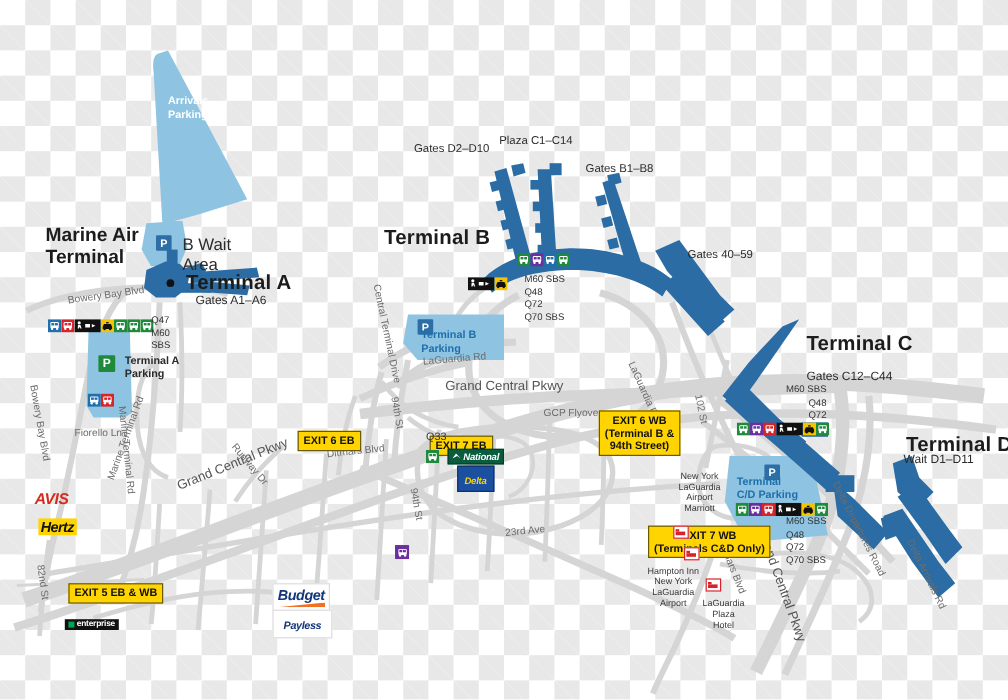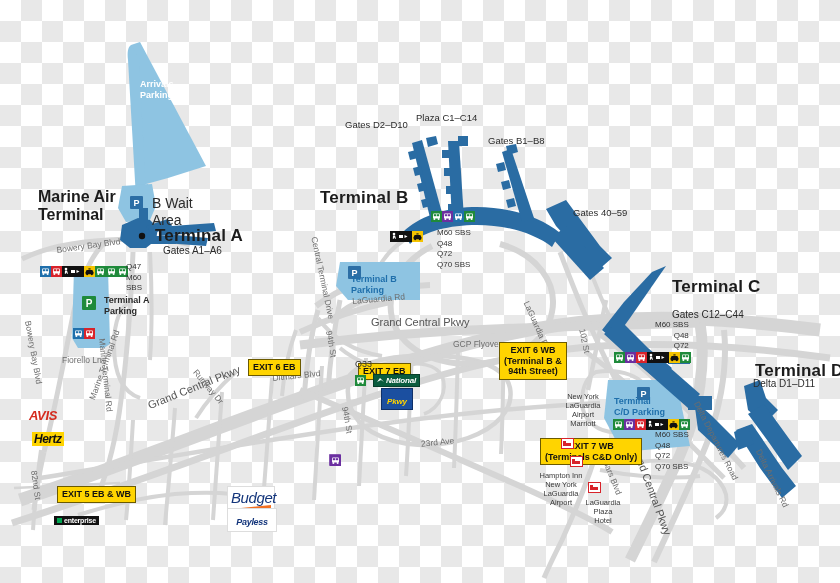--- a/index.html
+++ b/index.html
@@ -37,21 +37,21 @@
   .pk{position:absolute;background:#1f8a3b;color:#fff;font-weight:700;
       font-size:10px;display:flex;align-items:center;justify-content:center;
       width:14px;height:14px;border-radius:1px;}
   .pkblue{background:#2c6ea5;}
   
   .logo{position:absolute;}
   .avis{font-size:13px;font-weight:700;color:#d52b1e;font-style:italic;letter-spacing:-.3px;}
   .hertz{font-size:12px;font-weight:700;color:#111;font-style:italic;background:#FFD400;
          padding:0 2px;letter-spacing:-.5px;}
   .budget{background:#fff;border:1px solid #ddd;padding:2px 3px 3px 3px;text-align:center;}
-  .budget .b1{font-size:15px;font-weight:400;color:#13357b;font-style:italic;letter-spacing:-.4px;display:block;}
+  .budget .b1{font-size:12px;font-weight:700;color:#13357b;font-style:italic;letter-spacing:-.4px;display:block;}
   .budget .bar{height:4px;background:#f36f21;margin-top:-1px;
                clip-path:polygon(0 100%,100% 0,100% 100%);}
   .payless{background:#fff;border:1px solid #ddd;padding:2px 4px;text-align:center;}
   .payless .p1{font-size:9px;font-weight:700;color:#13357b;font-style:italic;letter-spacing:-.3px;}
   .natl{background:#0a5c3e;border:1px solid #073f2b;padding:1px 3px;display:flex;align-items:center;gap:2px;}
   .natl span{font-size:8px;font-weight:700;color:#fff;font-style:italic;letter-spacing:-.2px;}
   .alamo{background:#1b4fa0;border:1px solid #0f3068;padding:1px 5px;}
   .alamo span{font-size:8px;font-weight:700;color:#FFD400;font-style:italic;letter-spacing:-.2px;}
   .enter{background:#111;padding:1px 3px;display:flex;align-items:center;gap:2px;}
   .enter .sq{width:5px;height:5px;background:#00a651;}
@@ -424,21 +424,21 @@
         <rect width="11" height="11" fill="#1f8a3b"></rect>
         <rect x="2" y="2.4" width="7" height="5" rx="1" fill="#fff"></rect>
         <rect x="2.8" y="3.2" width="2.4" height="2" fill="#1f8a3b"></rect>
         <rect x="5.8" y="3.2" width="2.4" height="2" fill="#1f8a3b"></rect>
         <circle cx="3.4" cy="8" r="1" fill="#fff"></circle>
         <circle cx="7.6" cy="8" r="1" fill="#fff"></circle>
       </svg>
 </div>
 
 <div class="lbl t-big" style="left:755px;top:361px;"><span>Terminal D</span></div>
-<div class="lbl t-gate2" style="left:753px;top:378px;"><span>Delta D1–D11</span></div>
+<div class="lbl t-gate2" style="left:753px;top:378px;"><span>Wait D1–D11</span></div>
 
 <div class="pk pkblue" style="left:637px;top:387px;width:13px;height:13px;font-size:9px;">P</div>
 <div class="lbl t-parkd" style="left:614px;top:396px;"><span>Terminal</span><br><span>C/D Parking</span></div>
 
 <div class="strip" style="left:613px;top:419px;">
   <svg class="ic" viewBox="0 0 11 11">
         <rect width="11" height="11" fill="#1f8a3b"></rect>
         <rect x="2" y="2.4" width="7" height="5" rx="1" fill="#fff"></rect>
         <rect x="2.8" y="3.2" width="2.4" height="2" fill="#1f8a3b"></rect>
         <rect x="5.8" y="3.2" width="2.4" height="2" fill="#1f8a3b"></rect>
@@ -530,21 +530,21 @@
         <circle cx="3.4" cy="8" r="1" fill="#fff"></circle>
         <circle cx="7.6" cy="8" r="1" fill="#fff"></circle>
       </svg>
 </div>
 <div class="logo natl" style="left:373px;top:374px;">
   <svg width="7" height="7" viewBox="0 0 7 7">
         <path d="M0 5 L3 1 L7 5 L4 3Z" fill="#fff"></path>
       </svg>
   <span>National</span>
 </div>
-<div class="logo alamo" style="left:381px;top:388px;"><span>Pkwy</span></div>
+<div class="logo alamo" style="left:381px;top:388px;"><span>Delta</span></div>
 
 <div class="strip" style="left:330px;top:455px;">
   <svg class="ic" viewBox="0 0 11 11">
         <rect width="11" height="11" fill="#6b2fa0"></rect>
         <rect x="2" y="2.4" width="7" height="5" rx="1" fill="#fff"></rect>
         <rect x="2.8" y="3.2" width="2.4" height="2" fill="#6b2fa0"></rect>
         <rect x="5.8" y="3.2" width="2.4" height="2" fill="#6b2fa0"></rect>
         <circle cx="3.4" cy="8" r="1" fill="#fff"></circle>
         <circle cx="7.6" cy="8" r="1" fill="#fff"></circle>
       </svg>

